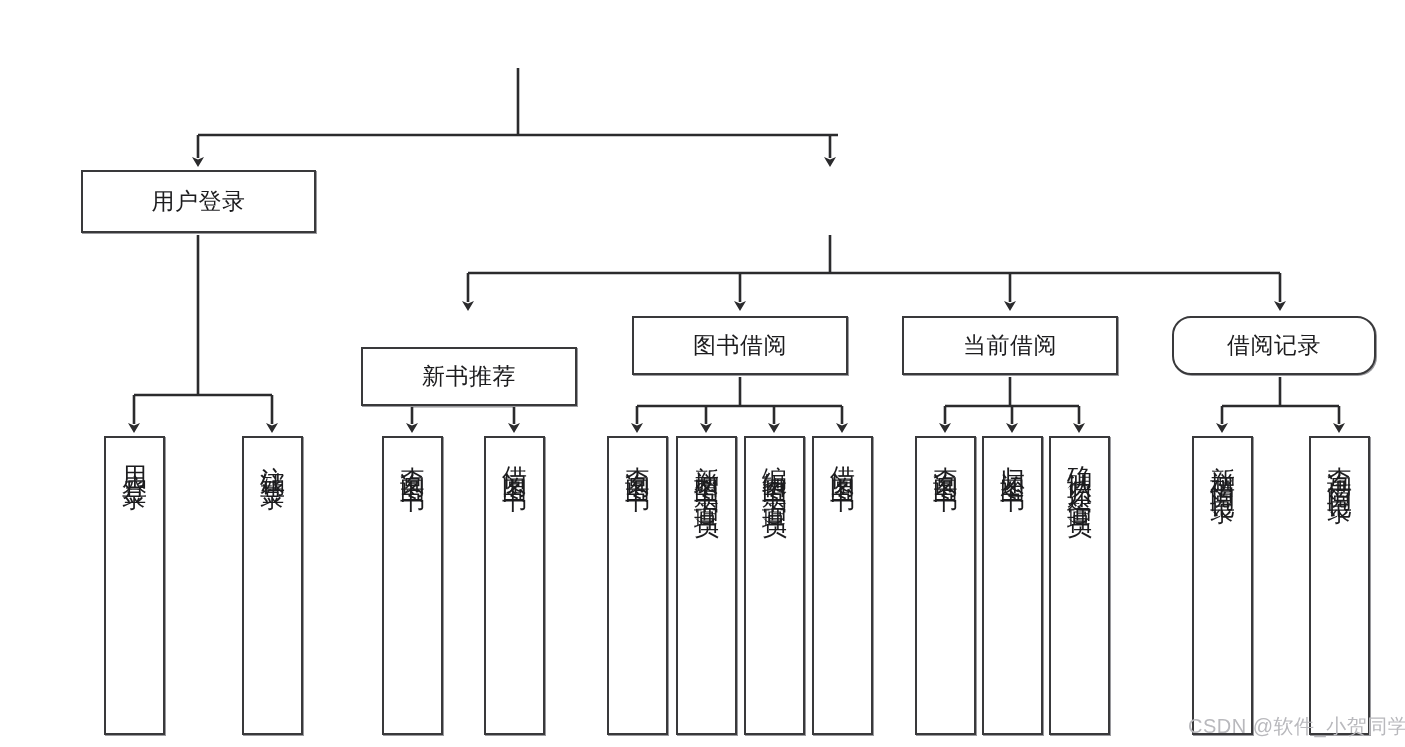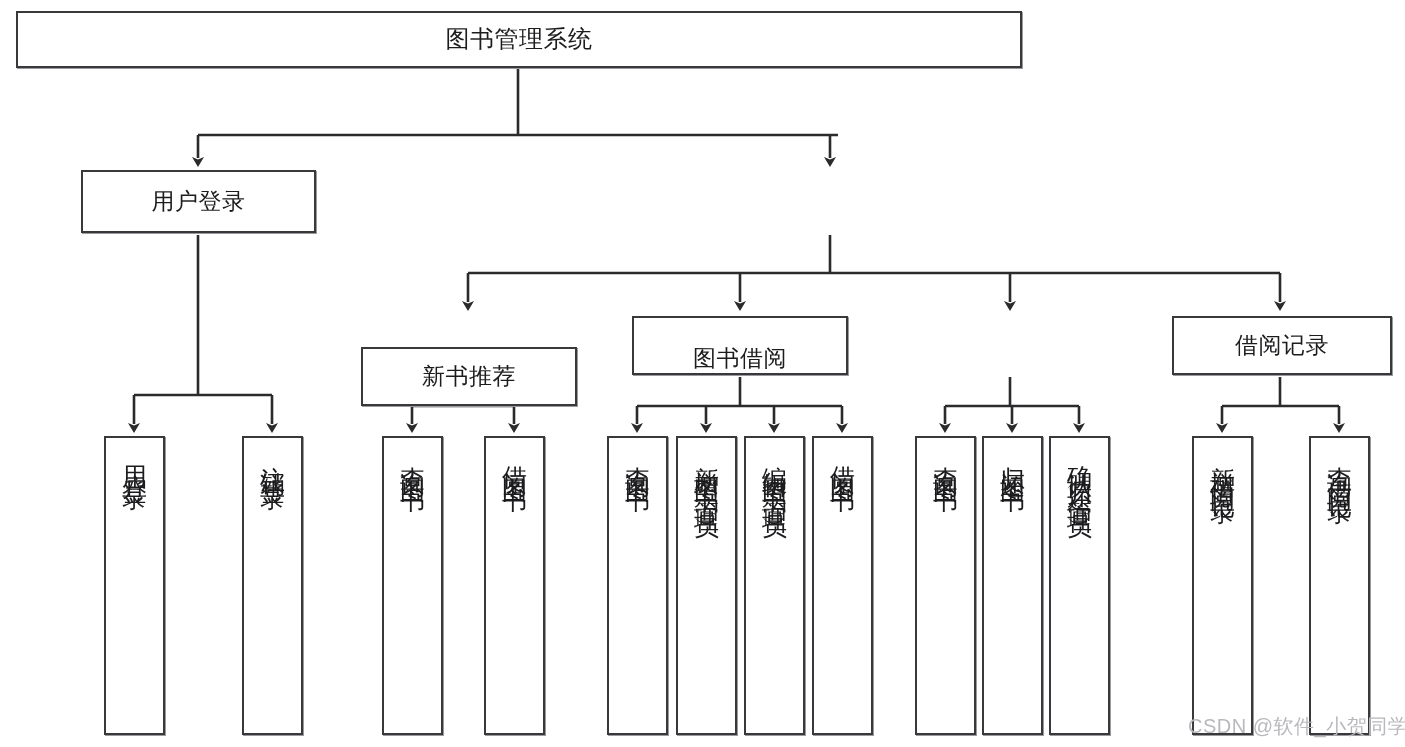--- a/index.html
+++ b/index.html
@@ -118,35 +118,35 @@
       <path d="M1012,406 L1012,424" marker-end="url(#arrow)"></path>
       <path d="M1079,406 L1079,424" marker-end="url(#arrow)"></path>
 
       <path d="M1280,377 L1280,406"></path>
       <path d="M1222,406 L1339,406"></path>
       <path d="M1222,406 L1222,424" marker-end="url(#arrow)"></path>
       <path d="M1339,406 L1339,424" marker-end="url(#arrow)"></path>
     </g>
   </svg>
 
-  <div class="node root horizontal" style="left:16px; top:11px; width:1006px; height:57px;">
-    <span class="node-label">图书管理系统</span>
-  </div>
 
   <div class="node horizontal" style="left:81px; top:170px; width:235px; height:63px;">
     <span class="node-label">用户登录</span>
   </div>
 
   <div class="node horizontal" style="left:361px; top:316px; width:216px; height:59px;margin-top:31px;">
     <span class="node-label">新书推荐</span>
   </div>
-  <div class="node horizontal" style="left:632px; top:316px; width:216px; height:59px;align-items:flex-end;">
+  <div class="node horizontal" style="left:632px; top:316px; width:216px; height:59px;">
     <span class="node-label">图书借阅</span>
   </div>
-  <div class="node horizontal" style="left:1172px; top:316px; width:220px; height:59px;">
+  <div class="node horizontal" style="left:902px; top:316px; width:216px; height:59px;">
+    <span class="node-label">当前借阅</span>
+  </div>
+  <div class="node horizontal" style="left:1172px; top:316px; width:204px; height:59px;border-radius:19px;">
     <span class="node-label">借阅记录</span>
   </div>
 
   <div class="node vertical" style="left:104px; top:436px; width:61px; height:299px;">
     <span class="node-label">用户登录</span>
   </div>
   <div class="node vertical" style="left:242px; top:436px; width:61px; height:299px;">
     <span class="node-label">注销登录</span>
   </div>
 

